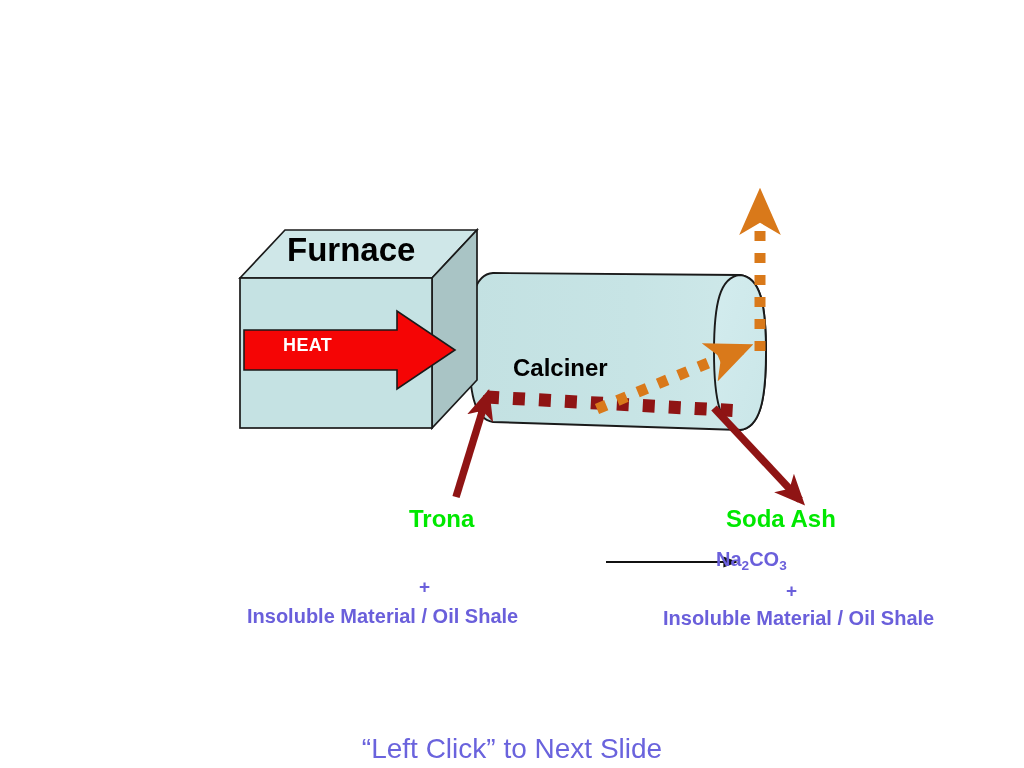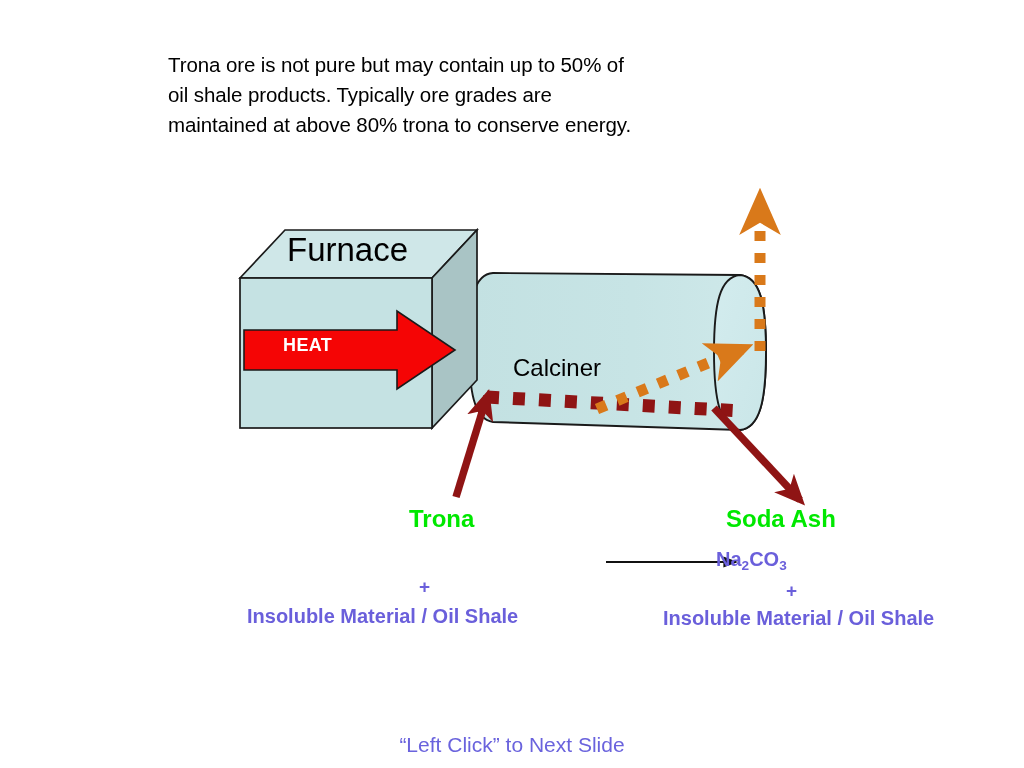--- a/index.html
+++ b/index.html
@@ -45,21 +45,21 @@
     top: 0;
     width: 1024px;
     height: 768px;
     pointer-events: none;
   }
 
   
   .diagram-label {
     position: absolute;
     color: #000000;
-    font-weight: 400;
+    font-weight: 700;
   }
   #furnace-label {
     left: 287px;
     top: 231px;
     font-size: 33px;
     letter-spacing: 0px;
   }
   #calciner-label {
     left: 513px;
     top: 354px;
@@ -108,32 +108,29 @@
   #soda-plus        { left: 786px; top: 580px; font-size: 19px; }
   #soda-insoluble   { left: 663px; top: 607px; }
 
   
   #footer-hint {
     position: absolute;
     left: 0;
     right: 0;
     top: 733px;
     text-align: center;
-    font-size: 21px;
+    font-size: 28px;
     color: #6a63dd;
   }
 </style>
 </head>
 <body>
 
 <div id="slide">
 
-  <div id="intro-text">Trona ore is not pure but may contain up to 50% of
-oil shale products.  Typically ore grades are
-maintained at above 80% trona to conserve energy.</div>
 
   <svg id="diagram-svg" viewBox="0 0 1024 768">
 
     <defs>
 
       <linearGradient id="cylGrad" x1="0" y1="0" x2="1" y2="0">
         <stop offset="0%" stop-color="#c3e1e2"></stop>
         <stop offset="55%" stop-color="#c7e4e5"></stop>
         <stop offset="100%" stop-color="#cfe9ea"></stop>
       </linearGradient>

